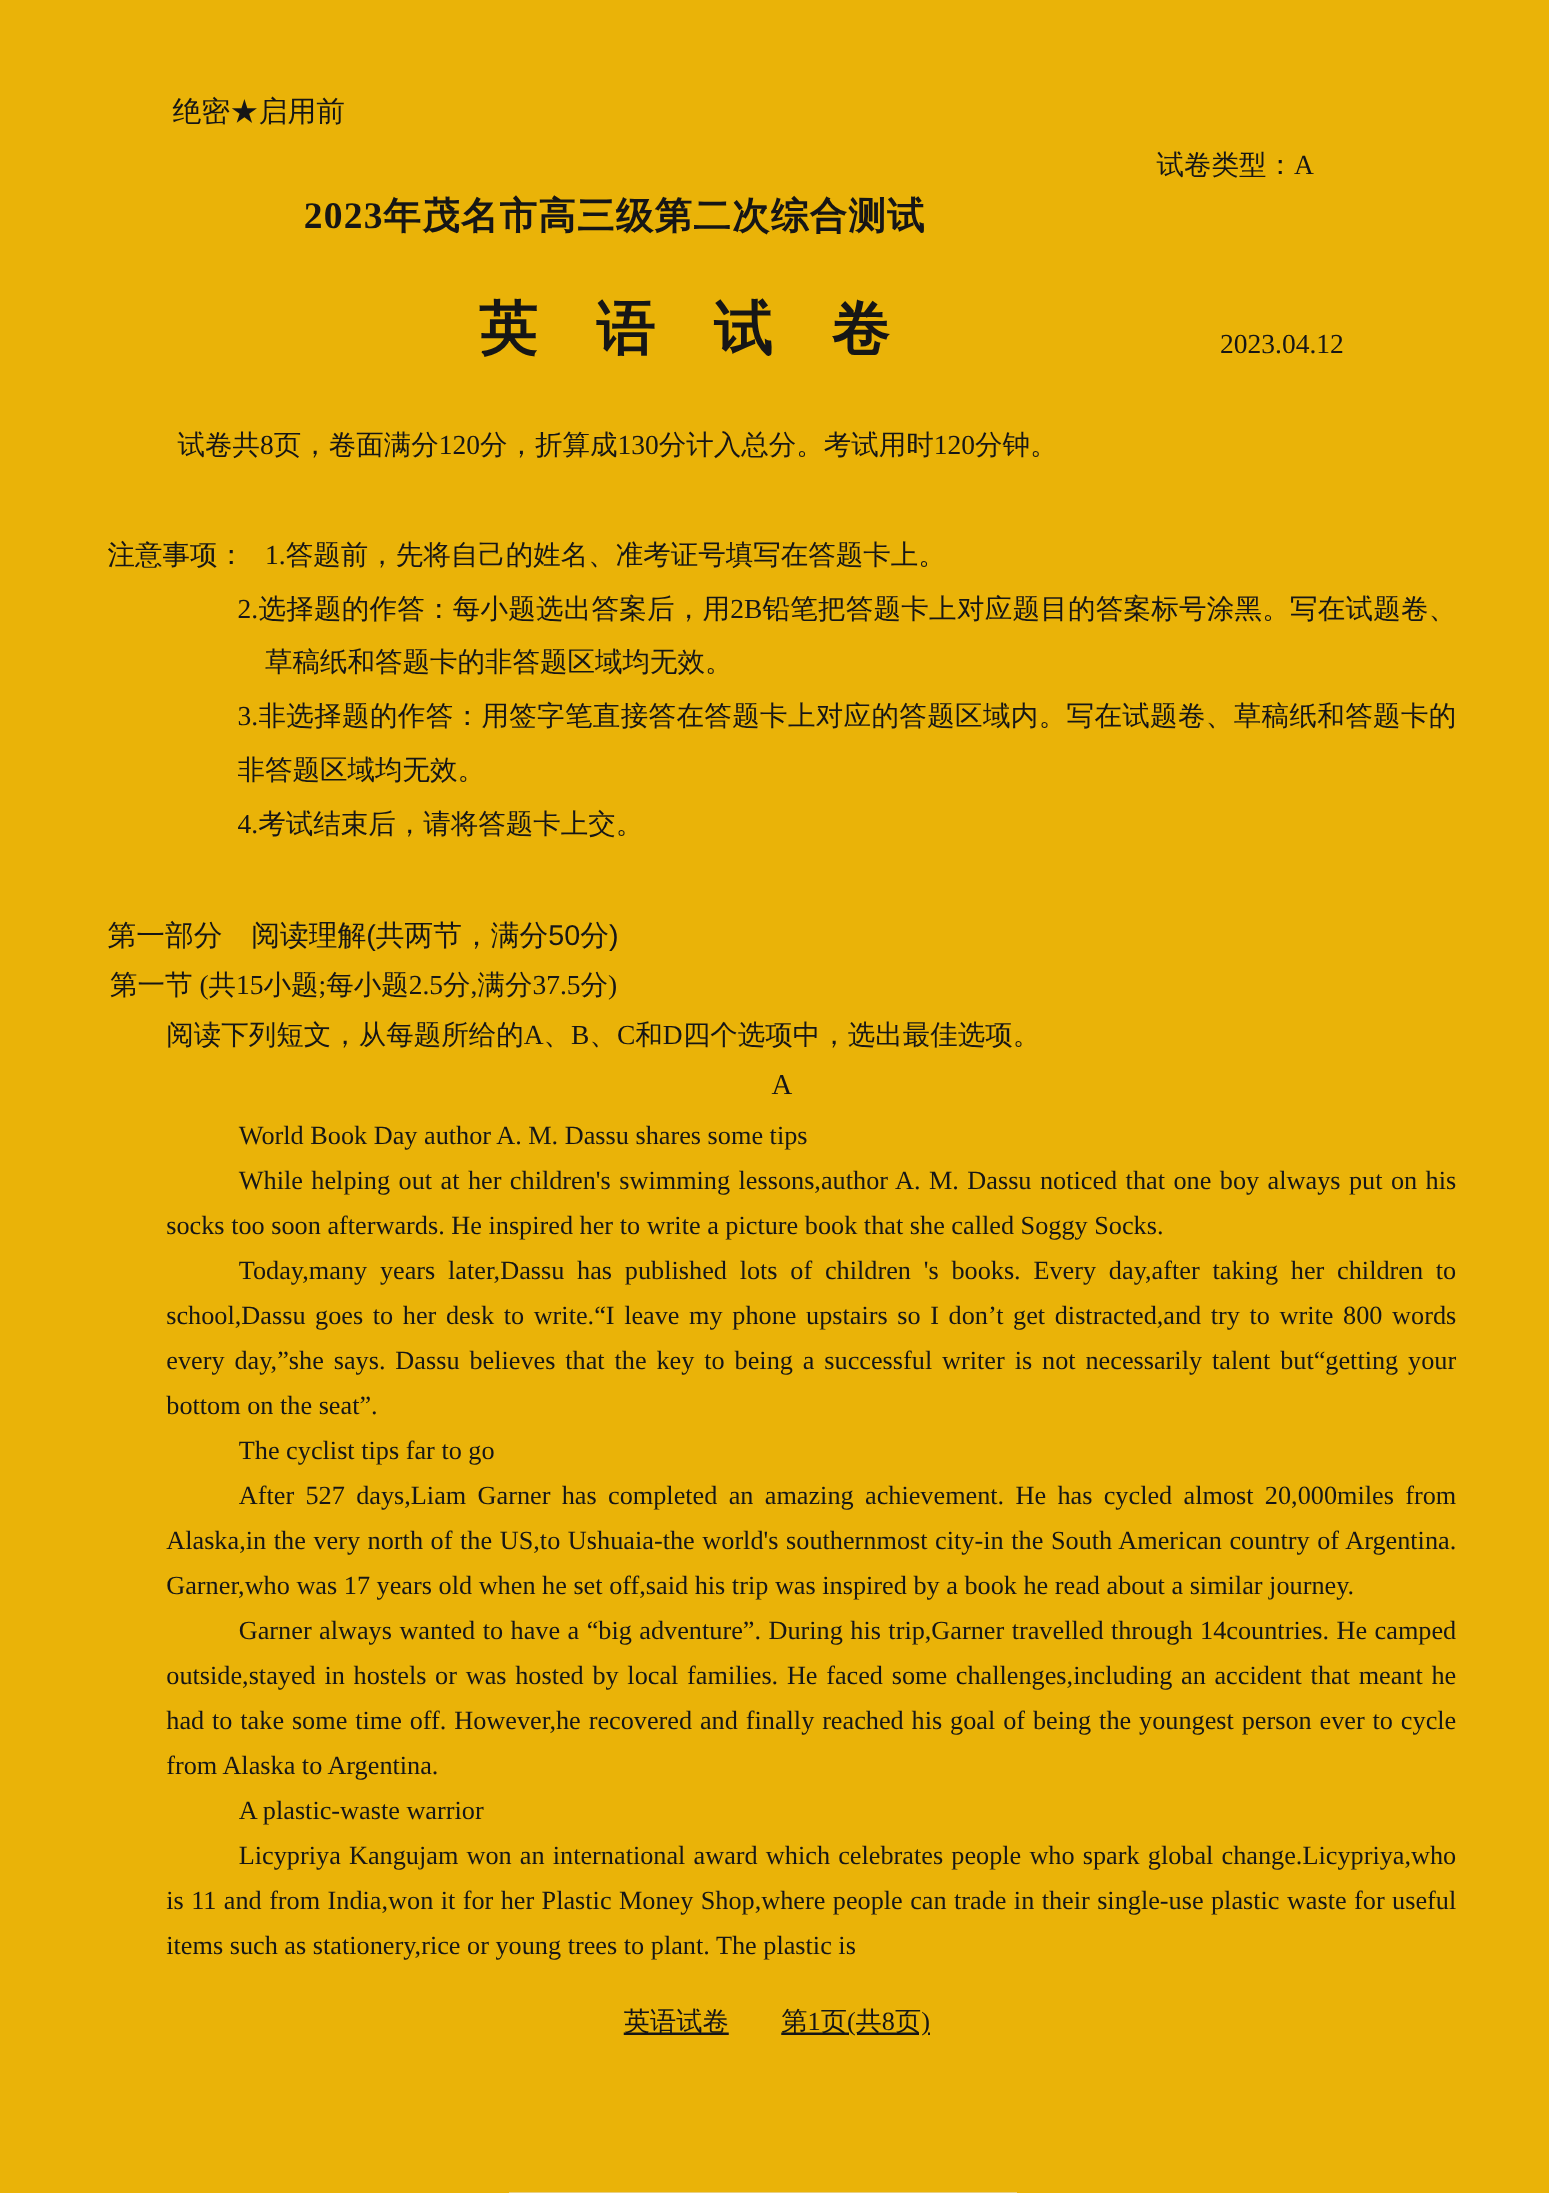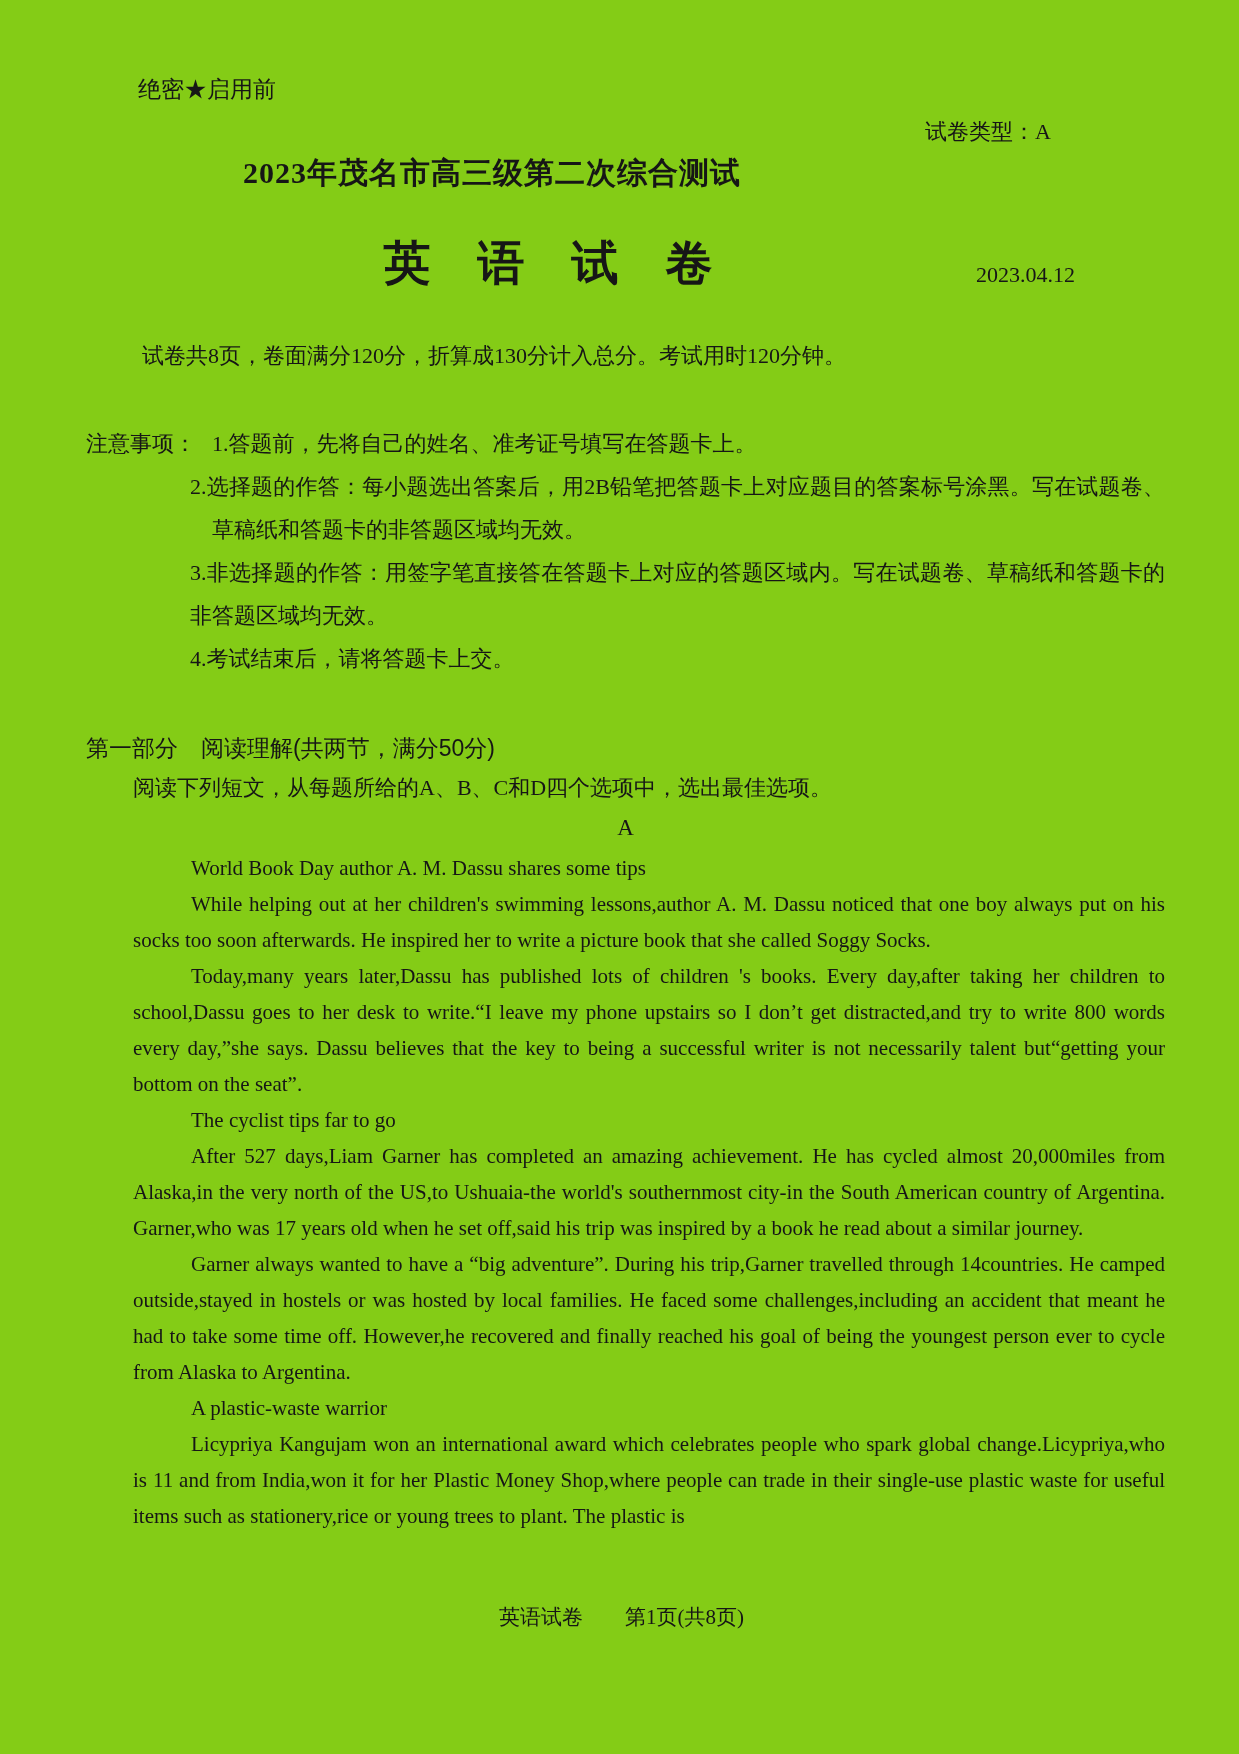--- a/index.html
+++ b/index.html
@@ -1,18 +1,18 @@
 <!DOCTYPE html>
 <html><head>
 <meta charset="utf-8">
 <style>
   * { margin:0; padding:0; box-sizing:border-box; }
   html,body { background:#e8e8e8; }
   .page {
-    width:1239px; height:1754px; margin:0 auto; background:#84cc16;
+    width:1239px; height:1754px; margin:0 auto; background:#eab308;
     position:relative; color:#161616; overflow:hidden;
     font-family:"Liberation Serif","DejaVu Serif",serif;
     padding:0 74px 0 86px;
   }
   .classification { margin-top:75px; margin-left:52px; font-size:23px; line-height:30px; }
   .paper-type { margin-top:12px; text-align:right; padding-right:114px; font-size:22px; line-height:30px; }
   .exam-title { margin-top:5px; text-align:center; padding-right:267px; font-size:30px; font-weight:700; line-height:42px; letter-spacing:1px; }
   .subject-row { position:relative; margin-top:40px; text-align:center; padding-right:155px; line-height:58px; height:58px; }
   .subject-title { font-size:47px; font-weight:700; }
   .exam-date { position:absolute; right:90px; bottom:2px; font-size:22px; line-height:30px; }
@@ -24,21 +24,21 @@
   .notice-first { margin-left:16px; }
   .notice-item { margin-left:104px; }
   .notice-hang { padding-left:22px; text-indent:-22px; }
   .part-heading { margin-top:48px; font-size:23px; line-height:40px; }
   .section-line { font-size:22px; line-height:40px; padding-left:2px; }
   .instruction { font-size:22px; line-height:40px; text-indent:47px; }
   .passage-label { font-size:23px; line-height:40px; text-align:center; }
   .passage { margin-top:2px; font-size:21px; line-height:36px;margin-left:47px; }
   .pblock { text-indent:58px; text-align:justify; }
   .pblock.phead { text-align:left; }
-  .footer { position:absolute; top:1602px; left:4px; right:0; text-align:center; font-size:21px; line-height:30px; }
+  .footer { position:absolute; top:1602px; left:4px; right:0; text-align:center; font-size:21px; line-height:30px;text-decoration:underline; }
   .footer .gap { display:inline-block; width:42px; }
 </style>
 </head>
 <body>
 
 <div class="page">
 
   <div class="classification">绝密★启用前</div>
 
   <div class="paper-type">试卷类型：A</div>
@@ -57,20 +57,21 @@
       <span class="notice-label bold-cn">注意事项：</span>
       <span class="notice-first">1.答题前，先将自己的姓名、准考证号填写在答题卡上。</span>
     </div>
     <p class="notice-item notice-hang">2.选择题的作答：每小题选出答案后，用2B铅笔把答题卡上对应题目的答案标号涂黑。写在试题卷、草稿纸和答题卡的非答题区域均无效。</p>
     <p class="notice-item">3.非选择题的作答：用签字笔直接答在答题卡上对应的答题区域内。写在试题卷、草稿纸和答题卡的非答题区域均无效。</p>
     <p class="notice-item">4.考试结束后，请将答题卡上交。</p>
   </div>
 
   <h2 class="part-heading bold-cn">第一部分　阅读理解(共两节，满分50分)</h2>
 
+  <div class="section-line">第一节  (共15小题;每小题2.5分,满分37.5分)</div>
 
   <p class="instruction">阅读下列短文，从每题所给的A、B、C和D四个选项中，选出最佳选项。</p>
 
   <div class="passage-label">A</div>
 
   <div class="passage">
     <p class="pblock phead">World Book Day author A. M. Dassu shares some tips</p>
     <p class="pblock">While helping out at her children's swimming lessons,author A. M. Dassu noticed that one boy always put on his socks too soon afterwards. He inspired her to write a picture book that she called Soggy Socks.</p>
     <p class="pblock">Today,many years later,Dassu has published lots of children 's books. Every day,after taking her children to school,Dassu goes to her desk to write.“I leave my phone upstairs so I don’t get distracted,and try to write 800 words every day,”she says. Dassu believes that the key to being a successful writer is not necessarily talent but“getting your bottom on the seat”.</p>
     <p class="pblock phead">The cyclist tips far to go</p>

